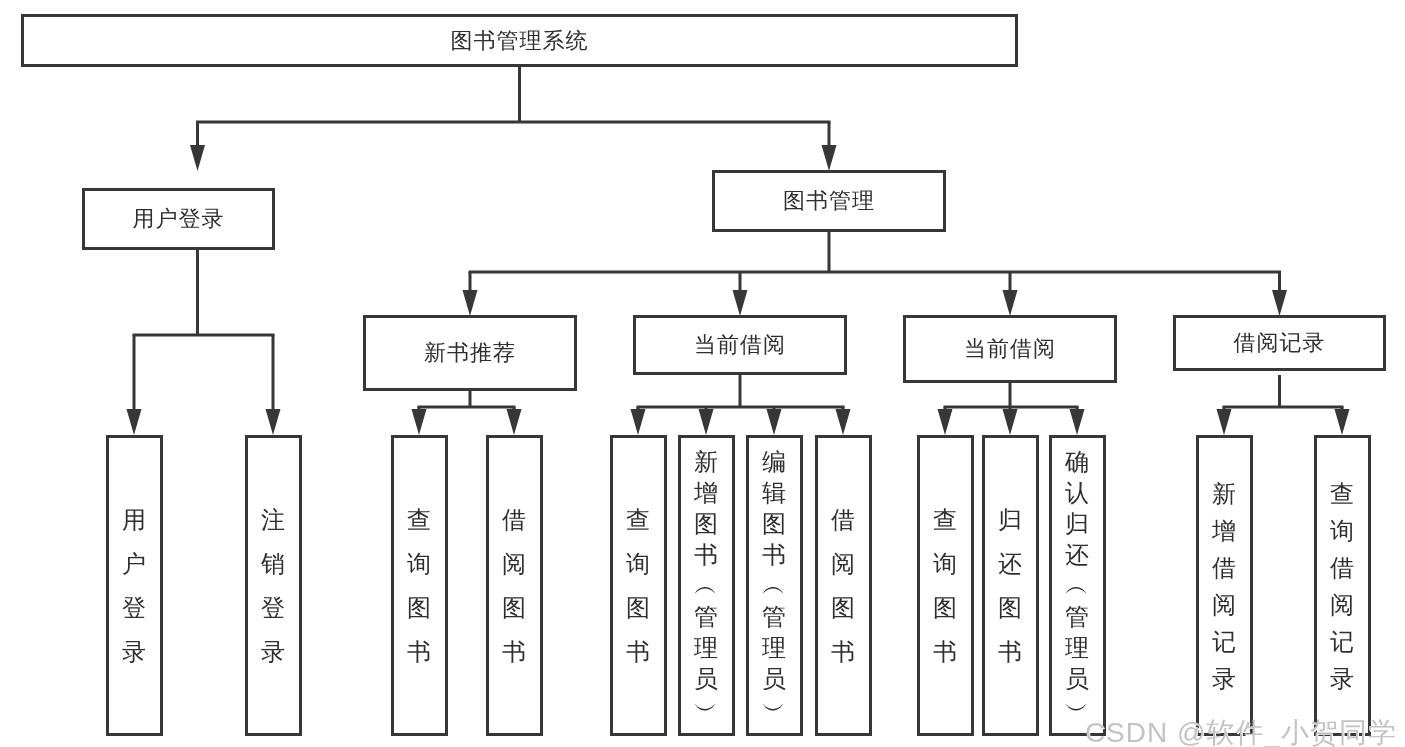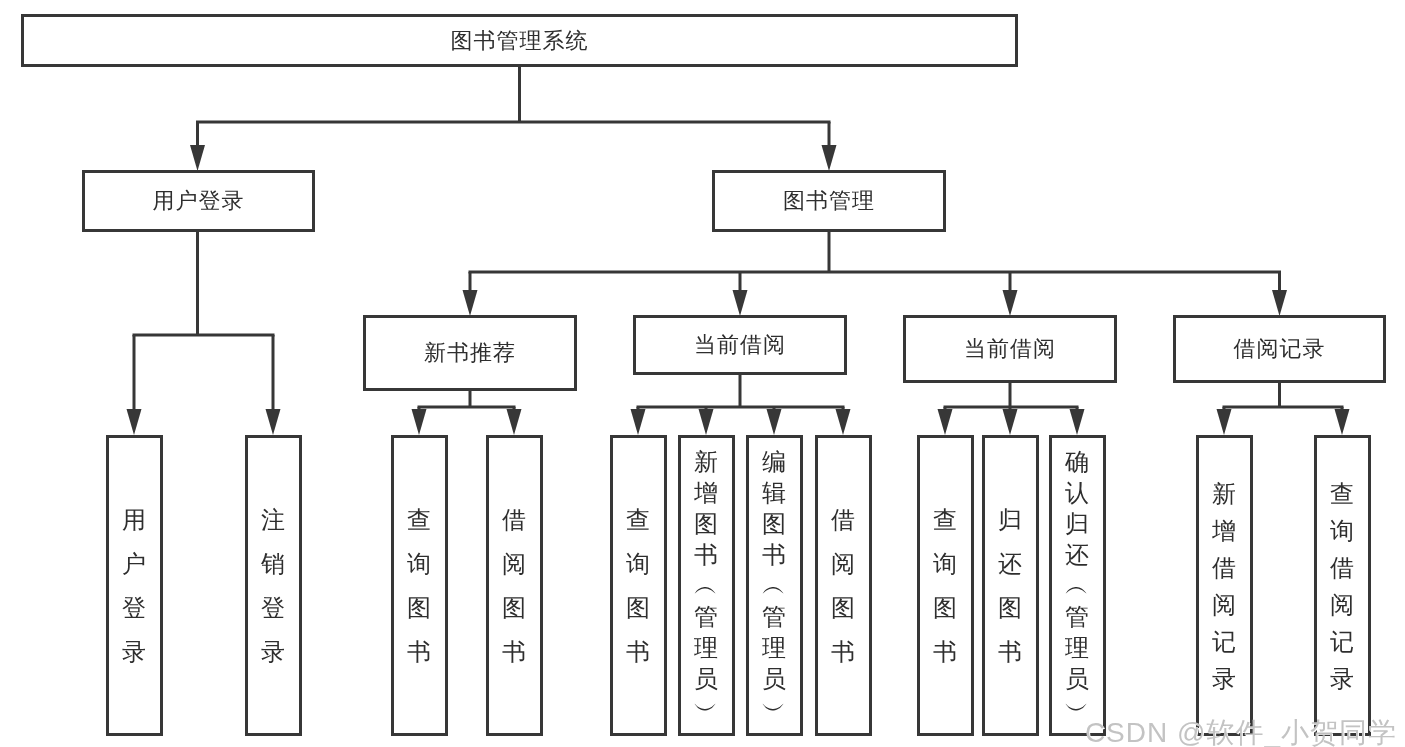--- a/index.html
+++ b/index.html
@@ -86,37 +86,37 @@
     <line x1="1224" y1="407" x2="1224" y2="417" stroke="#373737" stroke-width="3"></line>
     <polygon points="1216.5,409 1231.5,409 1224,435" fill="#373737"></polygon>
     <line x1="1342" y1="407" x2="1342" y2="417" stroke="#373737" stroke-width="3"></line>
     <polygon points="1334.5,409 1349.5,409 1342,435" fill="#373737"></polygon>
   </svg>
 
 <div class="node" style="left:21px;top:14px;width:997px;height:53px">
   <span class="h-label">图书管理系统</span>
 </div>
 
-<div class="node" style="left:82px;top:170px;width:233px;height:62px">
+<div class="node" style="left:82px;top:188px;width:193px;height:62px">
   <span class="h-label">用户登录</span>
 </div>
 <div class="node" style="left:712px;top:170px;width:234px;height:62px">
   <span class="h-label">图书管理</span>
 </div>
 
 <div class="node" style="left:363px;top:315px;width:214px;height:76px">
   <span class="h-label">新书推荐</span>
 </div>
 <div class="node" style="left:633px;top:315px;width:214px;height:60px">
   <span class="h-label">当前借阅</span>
 </div>
 <div class="node" style="left:903px;top:315px;width:214px;height:68px">
   <span class="h-label">当前借阅</span>
 </div>
-<div class="node" style="left:1173px;top:315px;width:213px;height:68px">
+<div class="node" style="left:1173px;top:315px;width:213px;height:56px">
   <span class="h-label">借阅记录</span>
 </div>
 
 <div class="leaf" style="left:105.5px;top:435px">
   <span class="v-label v4">用
 户
 登
 录</span>
 </div>
 <div class="leaf" style="left:244.5px;top:435px">

